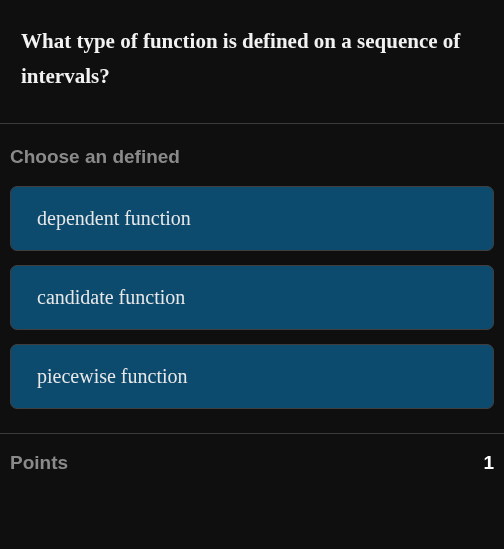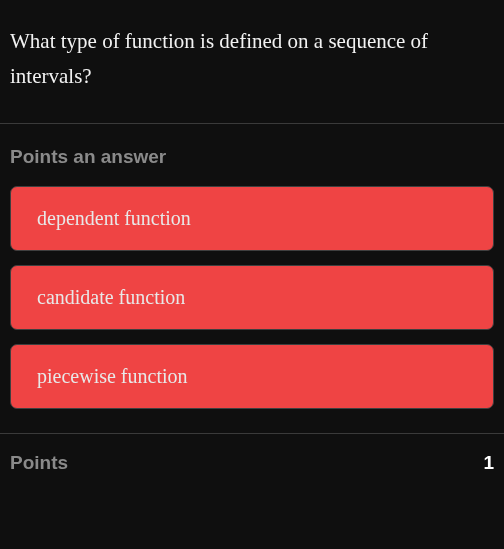--- a/index.html
+++ b/index.html
@@ -15,39 +15,40 @@
       font-family: Georgia, 'Times New Roman', serif;
       overflow: hidden;
     }
     .question-section {
       padding: 24px 10px 30px 10px;
     }
     .question-text {
       font-size: 21px;
       line-height: 1.65;
       color: #f2f2f2;
-      font-weight: 400;
+      font-weight: 700;
+      margin-left: 11px;
     }
     .divider {
       height: 1px;
       background-color: #3a3a3a;
       width: 100%;
     }
     .answer-section {
       padding: 22px 10px 10px 10px;
     }
     .choose-heading {
       font-family: -apple-system, BlinkMacSystemFont, 'Segoe UI', Arial, sans-serif;
       font-size: 19px;
       font-weight: 700;
       color: #8a8a8a;
       margin-bottom: 18px;
     }
     .answer-option {
-      background-color: #ef4444;
+      background-color: #0c4a6e;
       border: 1px solid #3f3f3f;
       border-radius: 7px;
       padding: 20px 26px;
       margin-bottom: 14px;
       cursor: pointer;
       font-size: 20px;
       color: #e8e8e8;
       font-family: Georgia, 'Times New Roman', serif;
     }
     .points-row {
@@ -71,21 +72,21 @@
 </head>
 <body>
 
 <div class="question-section">
   <div class="question-text">What type of function is defined on a sequence of intervals?</div>
 </div>
 
 <div class="divider"></div>
 
 <div class="answer-section">
-  <div class="choose-heading">Points an answer</div>
+  <div class="choose-heading">Choose an defined</div>
 
   <div class="answer-option">
     <span>dependent function</span>
   </div>
 
   <div class="answer-option">
     <span>candidate function</span>
   </div>
 
   <div class="answer-option">

